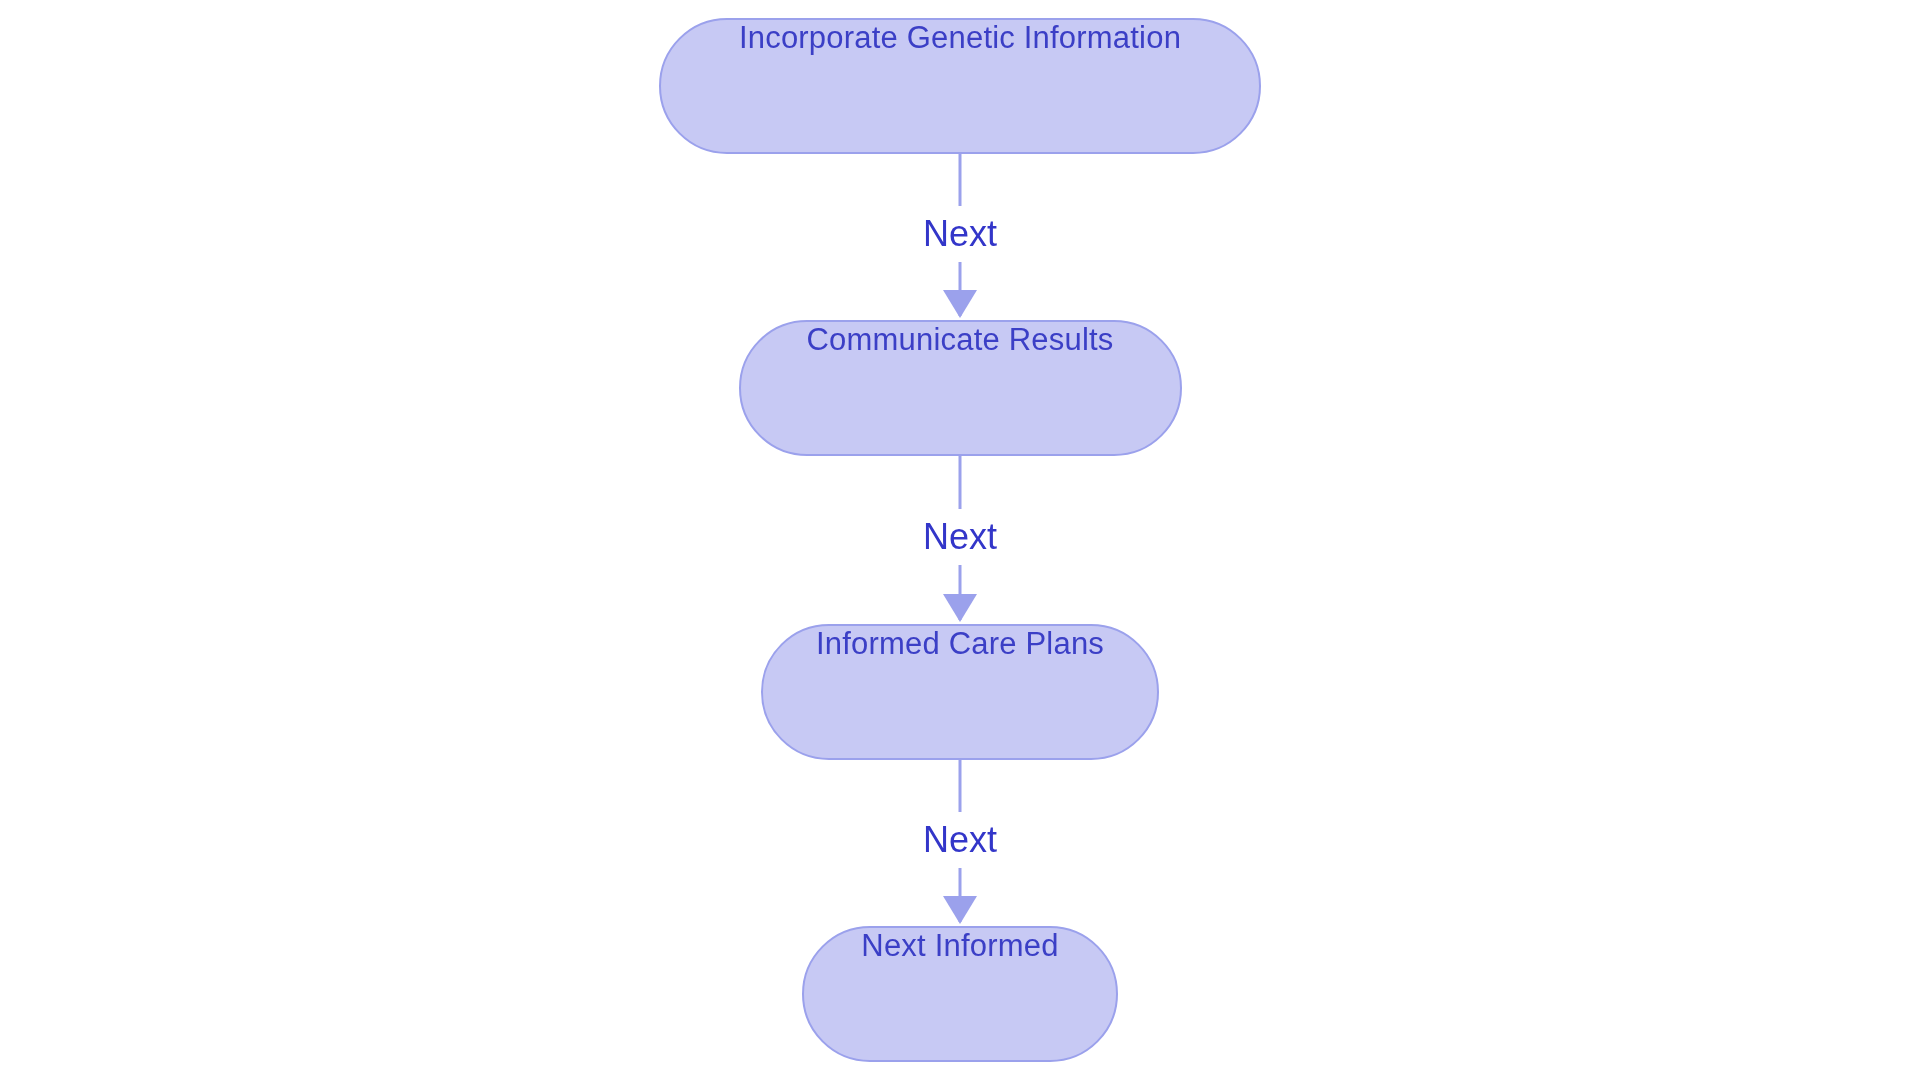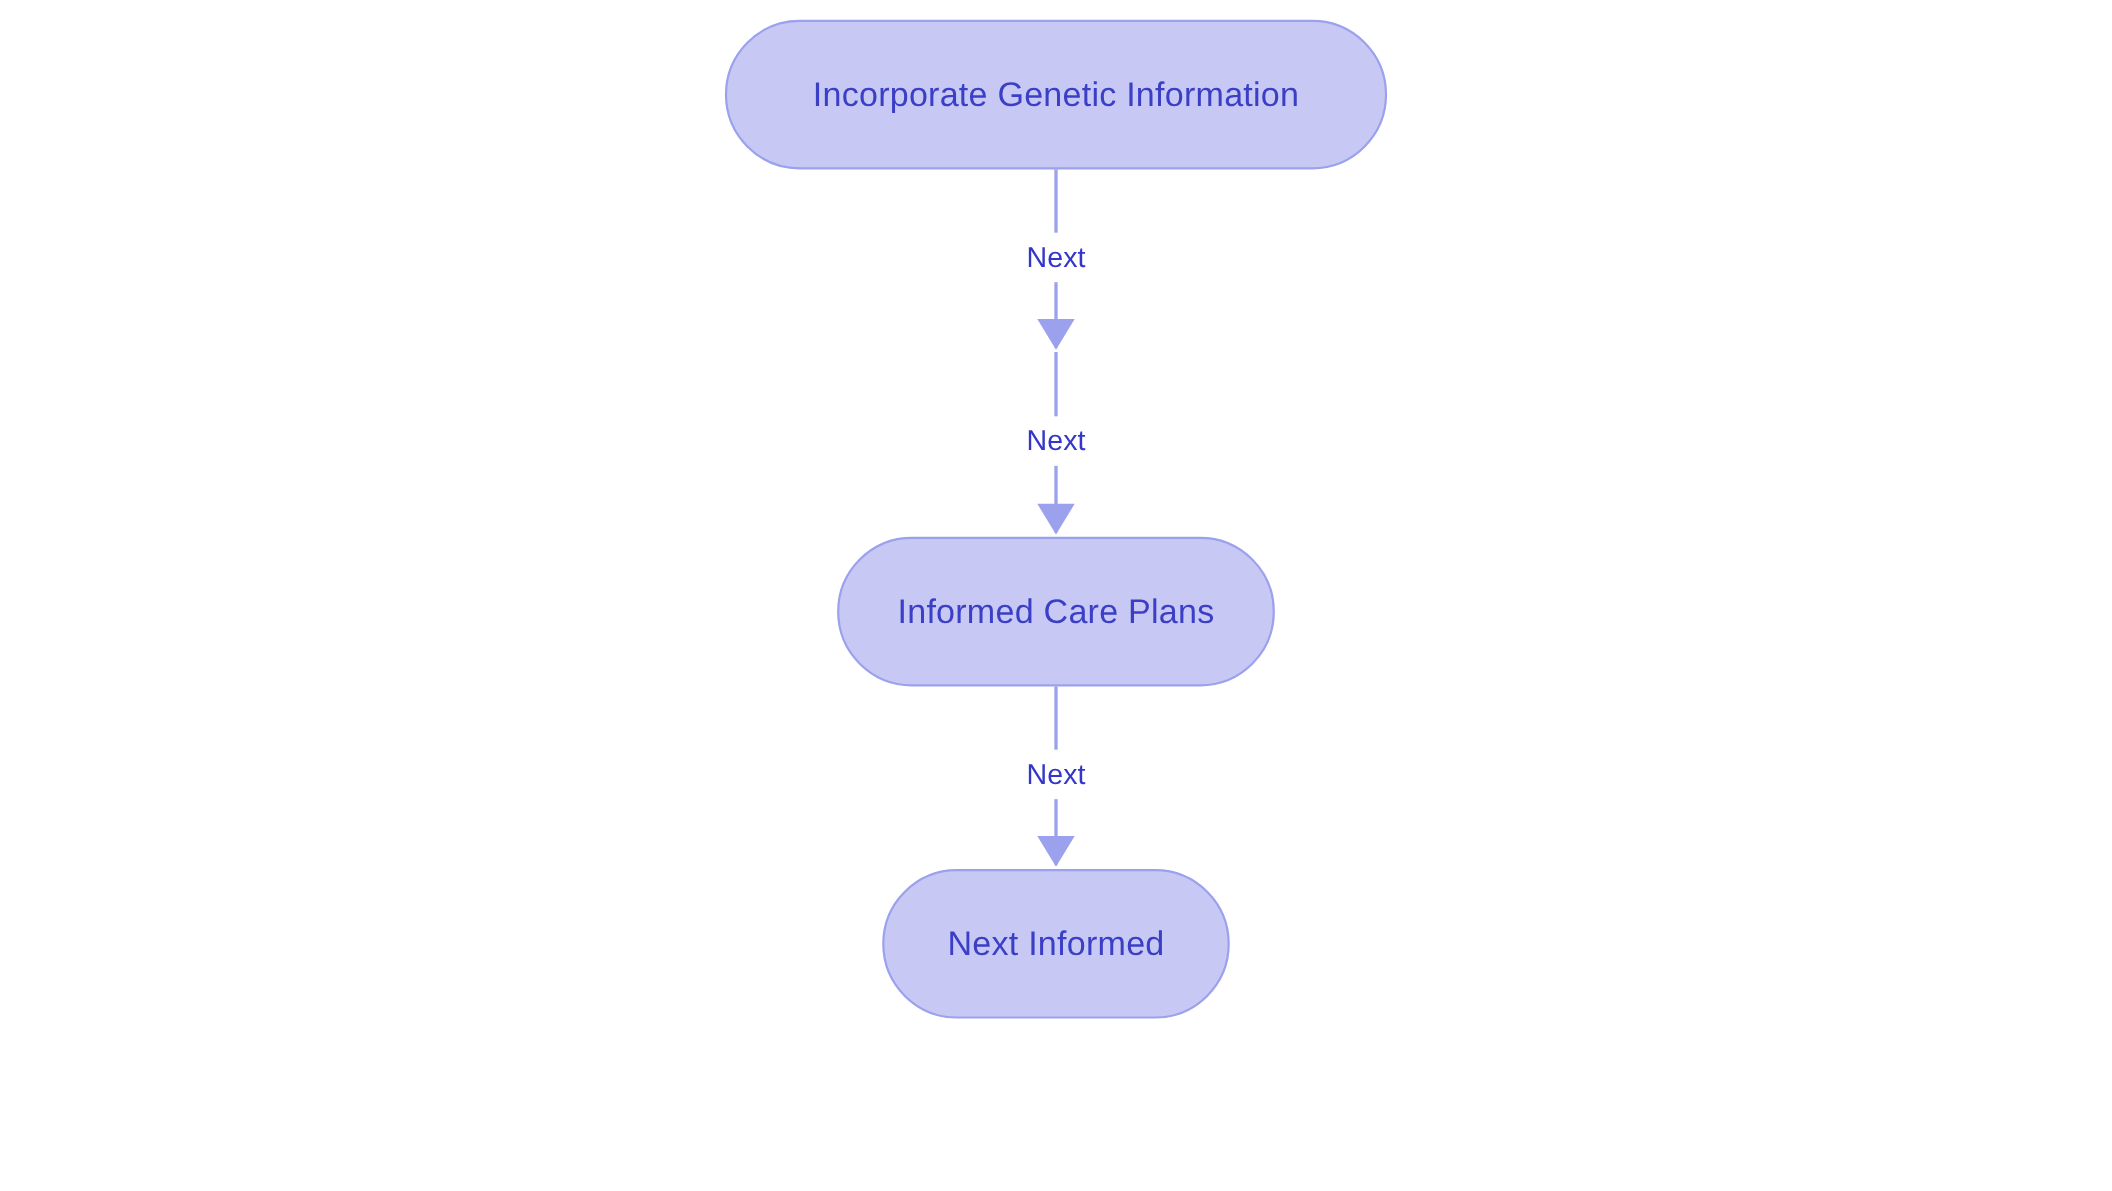--- a/index.html
+++ b/index.html
@@ -26,21 +26,21 @@
     flex-direction: column;
     align-items: center;
     padding-top: 18px;
   }
   .node {
     height: 136px;
     border-radius: 68px;
     background: var(--node-fill);
     border: 2px solid var(--node-border);
     display: flex;
-    align-items: center;
+    align-items: flex-start;
     justify-content: center;
     flex: 0 0 auto;
   }
   .node span {
     color: var(--node-text);
     font-size: 31px;
     letter-spacing: 0.2px;
     white-space: nowrap;
   }
   .node-1 { width: 602px; }
@@ -65,21 +65,21 @@
     background: var(--edge-line);
   }
   .edge-label {
     position: absolute;
     left: 50%;
     top: 48%;
     transform: translate(-50%, -50%);
     background: var(--bg);
     padding: 7px 8px;
     color: var(--edge-label);
-    font-size: 26px;
+    font-size: 36px;
     white-space: nowrap;
     z-index: 2;
   }
   .arrowhead {
     position: absolute;
     left: 50%;
     bottom: 2px;
     transform: translateX(-50%);
     width: 0;
     height: 0;
@@ -96,20 +96,23 @@
   <div class="node node-1">
     <span>Incorporate Genetic Information</span>
   </div>
 
   <div class="connector connector-1">
     <span class="edge-line"></span>
     <span class="edge-label">Next</span>
     <span class="arrowhead"></span>
   </div>
 
+  <div class="node node-2">
+    <span>Communicate Results</span>
+  </div>
 
   <div class="connector connector-2">
     <span class="edge-line"></span>
     <span class="edge-label">Next</span>
     <span class="arrowhead"></span>
   </div>
 
   <div class="node node-3">
     <span>Informed Care Plans</span>
   </div>

